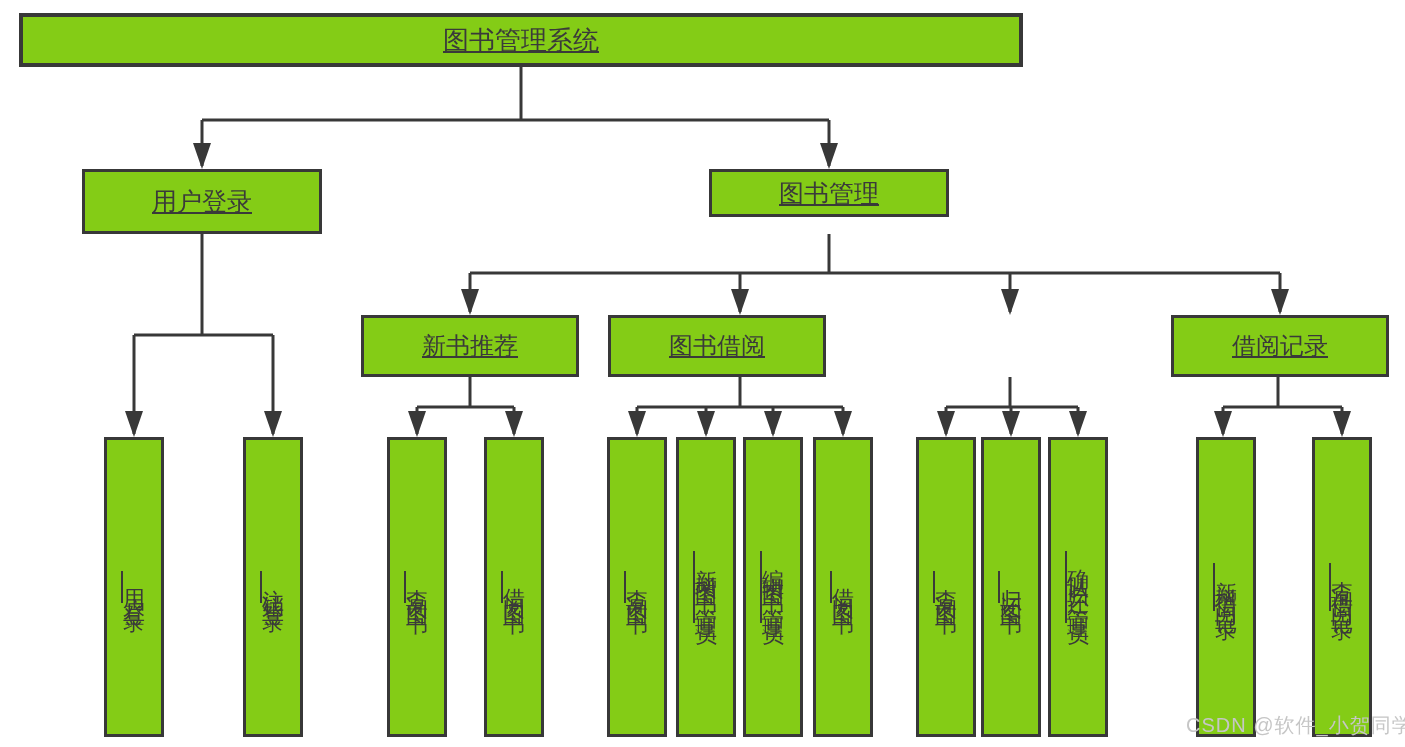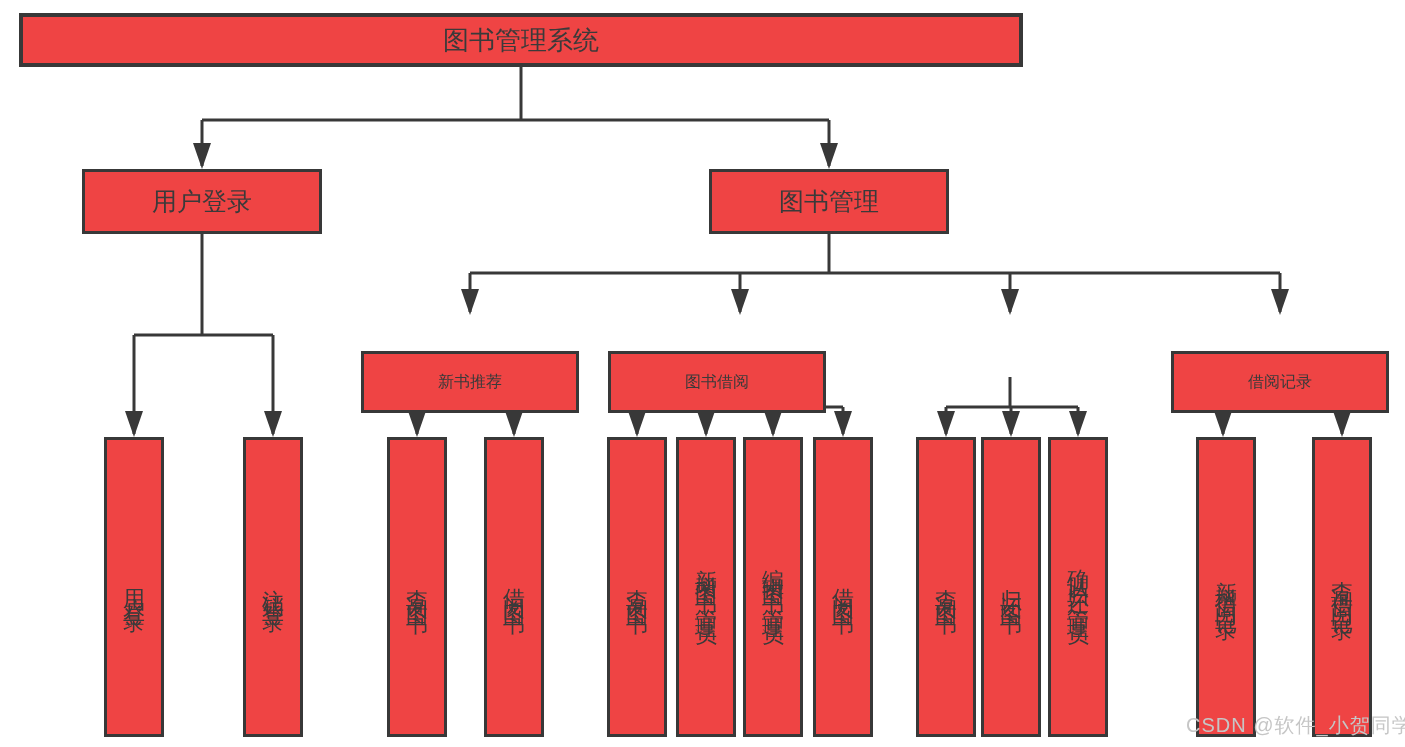--- a/index.html
+++ b/index.html
@@ -13,32 +13,33 @@
   }
   .connectors {
     position: absolute;
     left: 0; top: 0;
     width: 1405px; height: 747px;
     z-index: 1;
   }
   .node {
     position: absolute;
     box-sizing: border-box;
-    background: #ef4444;
+    background: #84cc16;
     border: 3px solid #383838;
     color: #3a3a3a;
     display: flex;
     align-items: center;
     justify-content: center;
     z-index: 2;
     white-space: nowrap;
+    text-decoration: underline;
   }
   .node.root { font-size: 26px; border-width: 4px; }
   .node.branch { font-size: 25px; }
-  .node.group { font-size: 16px; margin-top: 36px; }
+  .node.group { font-size: 24px; }
   .node.leaf {
     writing-mode: vertical-rl;
     text-orientation: mixed;
     font-size: 22px;
     letter-spacing: 8px;
     white-space: normal;
   }
   .watermark {
     position: absolute;
     left: 1186px;
@@ -115,21 +116,21 @@
       <line x1="1223" y1="407" x2="1223" y2="434"></line>
       <polygon points="1214,411 1232,411 1223,437" stroke="none"></polygon>
       <line x1="1342" y1="407" x2="1342" y2="434"></line>
       <polygon points="1333,411 1351,411 1342,437" stroke="none"></polygon>
     </g>
   </svg>
 
   <div class="node root" style="left:19px; top:13px; width:1004px; height:54px;">图书管理系统</div>
 
   <div class="node branch" style="left:82px; top:169px; width:240px; height:65px;">用户登录</div>
-  <div class="node branch" style="left:709px; top:169px; width:240px; height:65px;">图书管理</div>
+  <div class="node branch" style="left:709px; top:169px; width:240px; height:48px;">图书管理</div>
 
   <div class="node group" style="left:361px; top:315px; width:218px; height:62px;">新书推荐</div>
   <div class="node group" style="left:608px; top:315px; width:218px; height:62px;">图书借阅</div>
   <div class="node group" style="left:1171px; top:315px; width:218px; height:62px;">借阅记录</div>
 
   <div class="node leaf" style="left:104px; top:437px; width:60px; height:300px;">用户登录</div>
   <div class="node leaf" style="left:243px; top:437px; width:60px; height:300px;">注销登录</div>
 
   <div class="node leaf" style="left:387px; top:437px; width:60px; height:300px;">查询图书</div>
   <div class="node leaf" style="left:484px; top:437px; width:60px; height:300px;">借阅图书</div>

